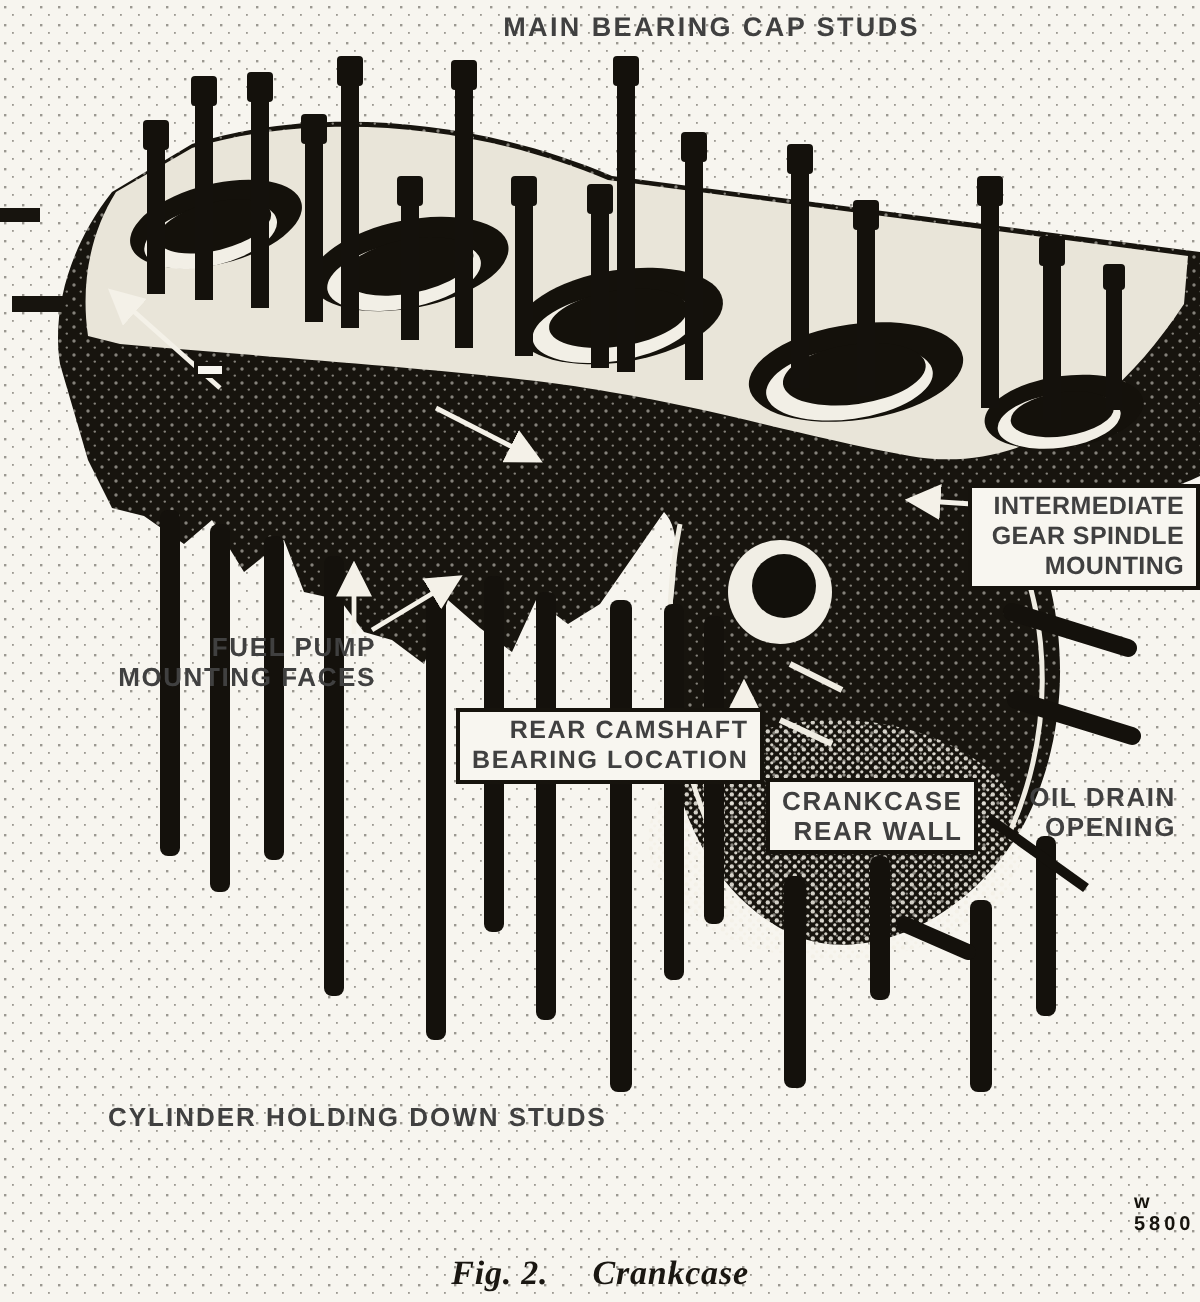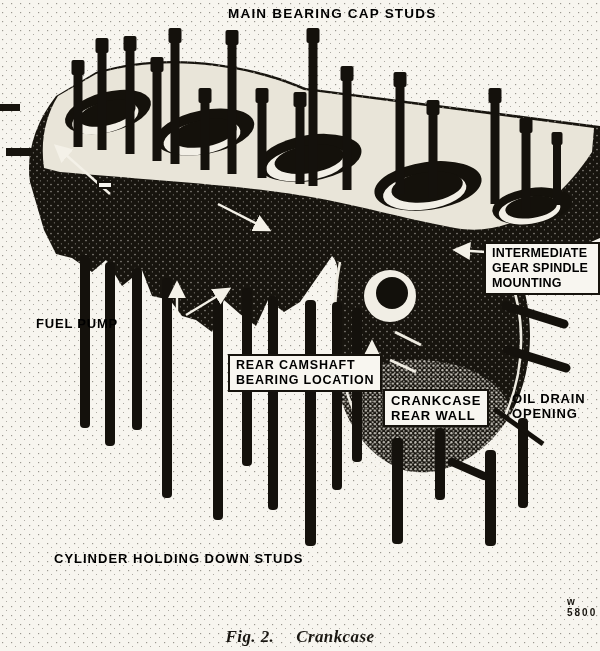--- a/index.html
+++ b/index.html
@@ -11,22 +11,22 @@
     font-family:"Liberation Sans", sans-serif;
     color:#16130d;
   }
   .page svg{position:absolute;left:0;top:0;}
   .lbl{
     position:absolute;
     font-weight:bold;
     font-size:13px;
     line-height:15px;
     letter-spacing:.8px;
-    color:#000000;
-    text-align:left;
+    color:#404040;
+    text-align:right;
     white-space:nowrap;
   }
   .boxed{
     background:#f8f6f0;
     border:2px solid #16130d;
     padding:2px 6px;
   }
   .lbl .ln{display:block;}
   .caption{
     position:absolute;
@@ -235,20 +235,21 @@
   </div>
 
   <div class="lbl boxed" style="left:484px;top:242px;width:100px;font-size:12.5px;letter-spacing:.2px;">
     <span class="ln">INTERMEDIATE</span>
     <span class="ln">GEAR SPINDLE</span>
     <span class="ln">MOUNTING</span>
   </div>
 
   <div class="lbl" style="left:36px;top:316px;width:152px;">
     <span class="ln">FUEL PUMP</span>
+    <span class="ln">MOUNTING FACES</span>
   </div>
 
   <div class="lbl boxed" style="left:228px;top:354px;font-size:12.5px;">
     <span class="ln">REAR CAMSHAFT</span>
     <span class="ln">BEARING LOCATION</span>
   </div>
 
   <div class="lbl boxed" style="left:383px;top:389px;font-size:13px;">
     <span class="ln">CRANKCASE</span>
     <span class="ln">REAR WALL</span>

